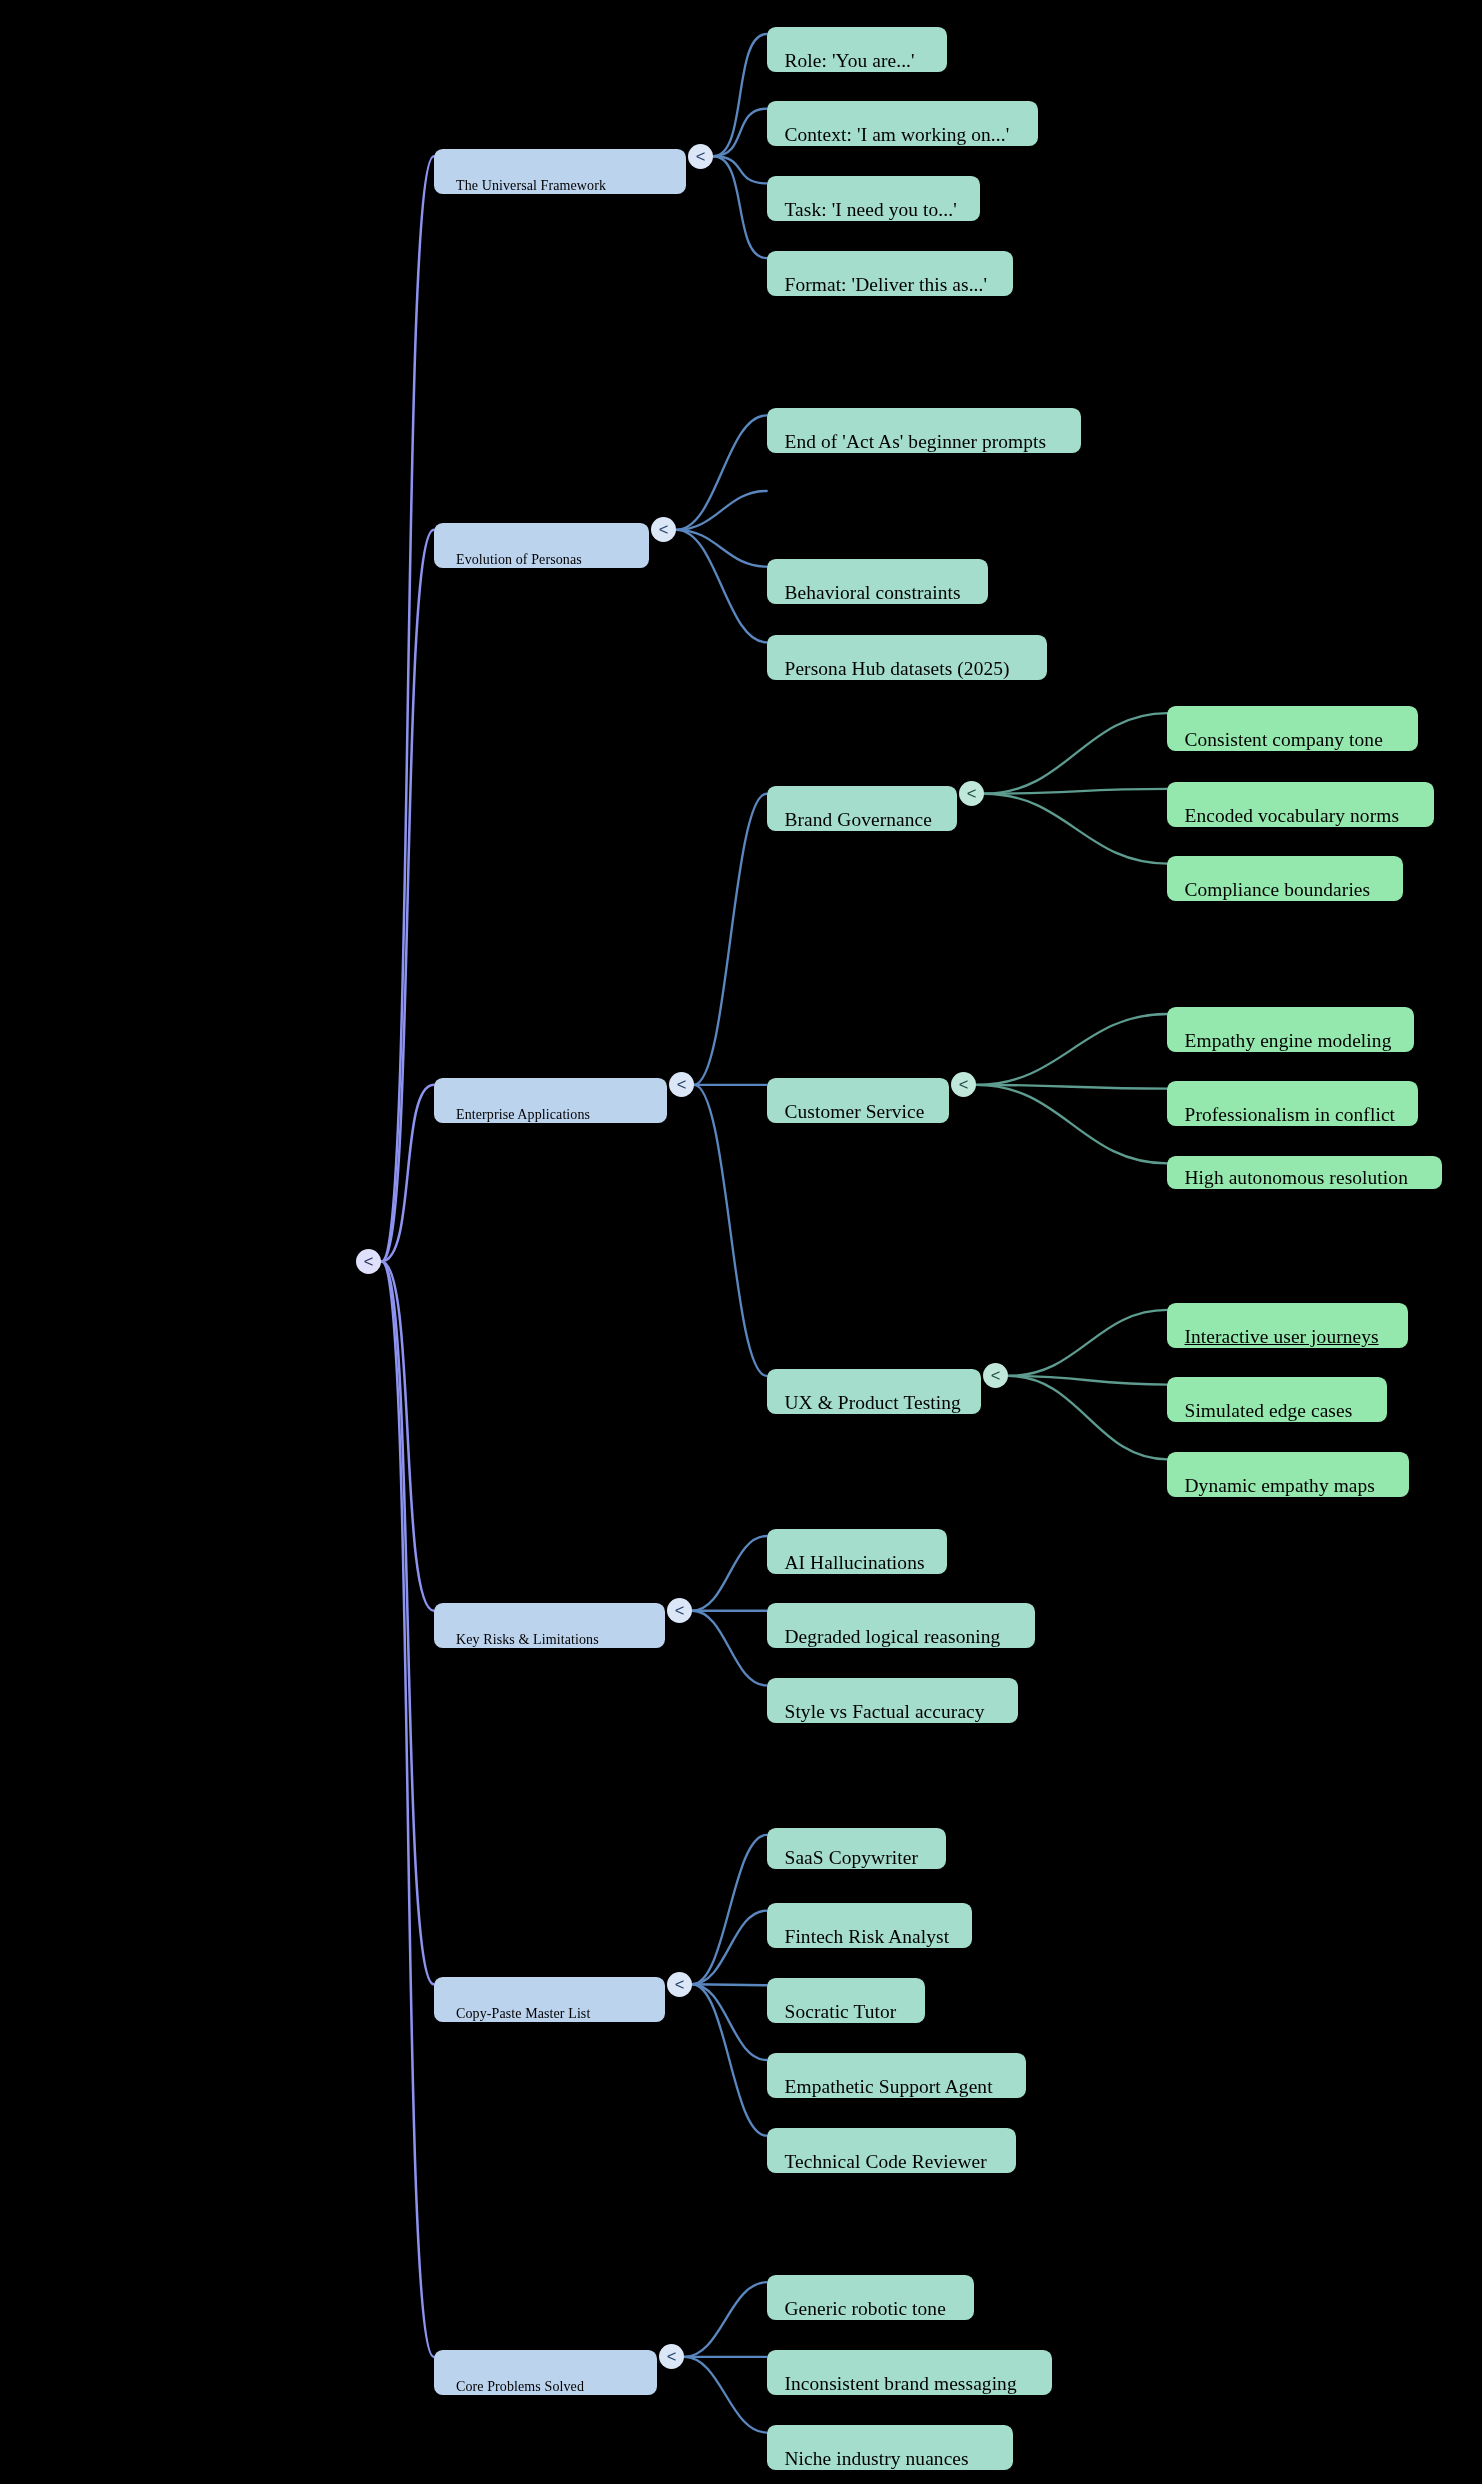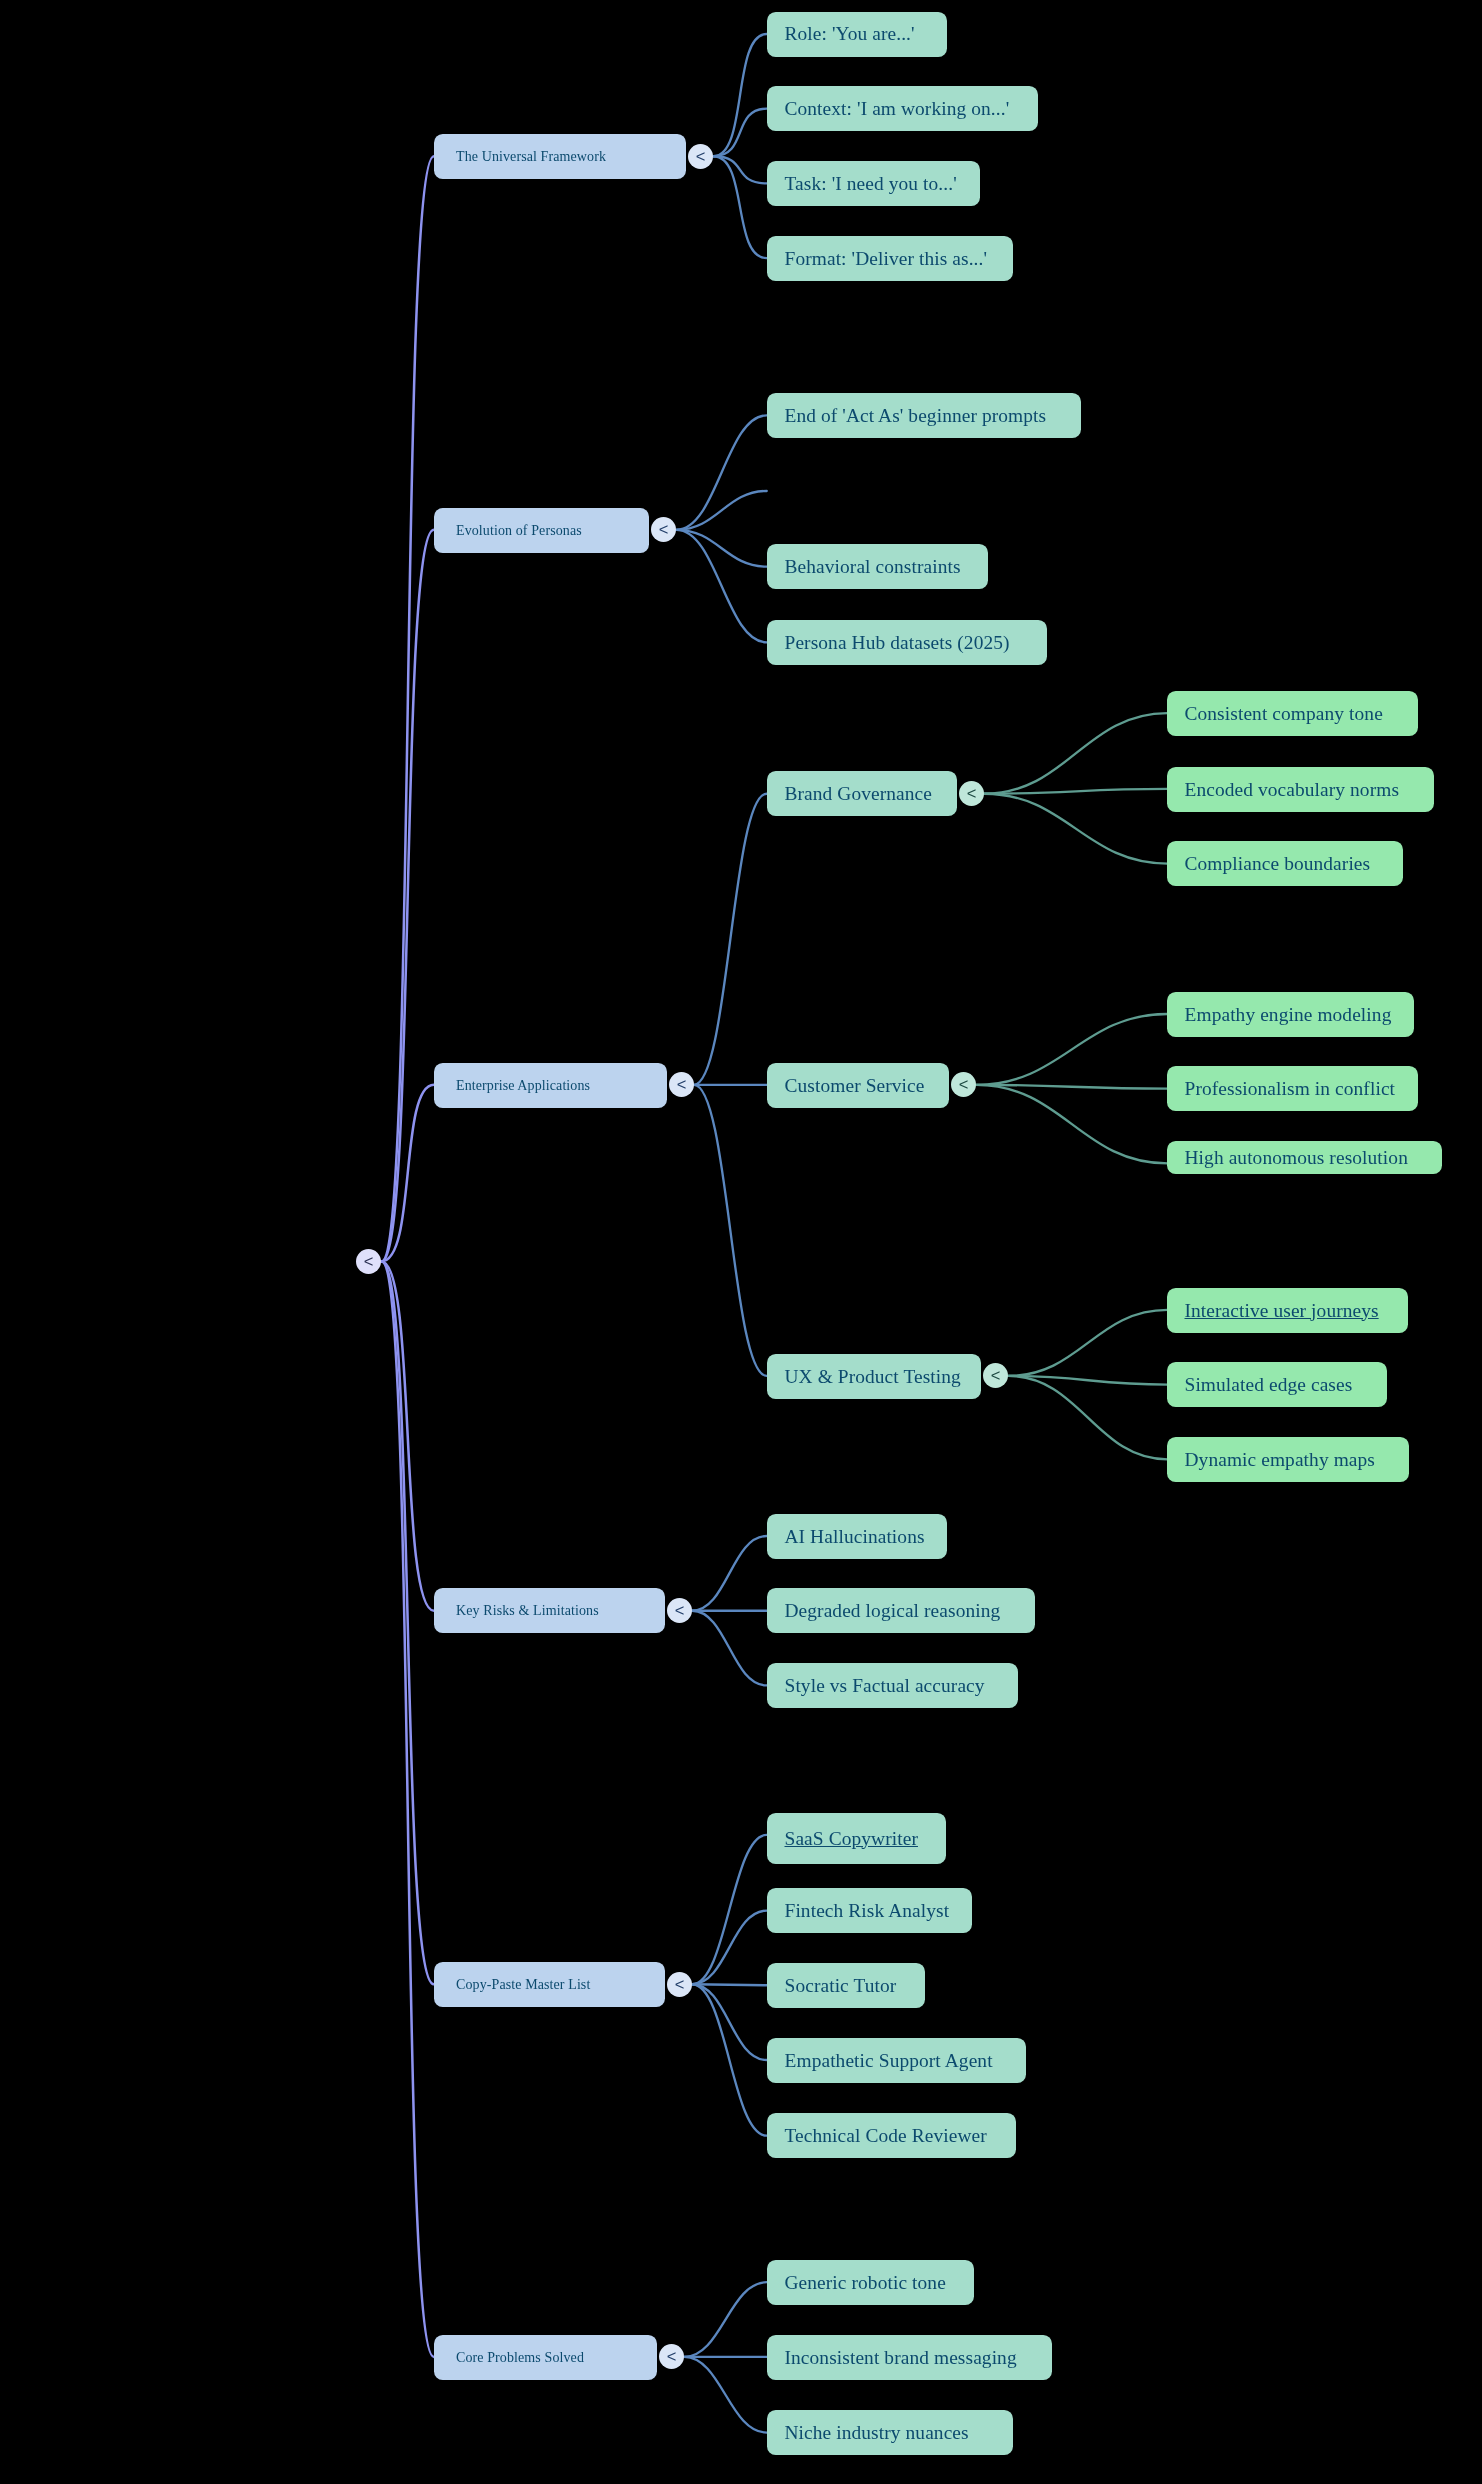--- a/index.html
+++ b/index.html
@@ -1,21 +1,21 @@
 <!DOCTYPE html>
 <html><head>
 <meta charset="utf-8">
 <style>
   html,body{margin:0;padding:0;background:#000;}
   body{width:1483px;height:2484px;position:relative;overflow:hidden;
        font-family:"Liberation Serif","DejaVu Serif",serif;}
   #stage{position:absolute;inset:0;width:1483px;height:2484px;}
   #edges{position:absolute;inset:0;width:1483px;height:2484px;pointer-events:none;}
-  .node{position:absolute;box-sizing:border-box;display:flex;align-items:center;
-        border-radius:8.7px;white-space:nowrap;color:#0c4a6e;letter-spacing:0.1px;}
+  .node{position:absolute;box-sizing:border-box;display:flex;align-items:flex-end;
+        border-radius:8.7px;white-space:nowrap;color:#000000;letter-spacing:0.1px;margin-top:15px;}
   .node span{display:block;width:100%;}
   .n-root{background:#c7c9f5;font-size:19.4px;padding:0 21.3px;}
   .n-l1{background:#bcd3ee;font-size:14px;padding:0 22px;}
   .n-l2-leaf{background:#a4ddcb;font-size:19.4px;padding:0 17.5px;}
   .n-l2-branch{background:#a4ddcb;font-size:19.4px;padding:0 17.5px;}
   .n-l3{background:#95e8ad;font-size:19.4px;padding:0 17.5px;}
   .collapser{position:absolute;width:25px;height:25px;border-radius:50%;
      display:flex;align-items:center;justify-content:center;
      font-size:16.5px;line-height:1;font-family:"Liberation Sans",sans-serif;}
   .c-root{background:#dfe0fb;color:#2b3153;}
@@ -139,21 +139,21 @@
     </div>
     <div class="node n-l2-leaf" style="left: 767px; top: 1588px; width: 268px; height: 45px;">
       <span>Degraded logical reasoning</span>
     </div>
     <div class="node n-l2-leaf" style="left: 767px; top: 1663px; width: 251px; height: 45px;">
       <span>Style vs Factual accuracy</span>
     </div>
     <div class="node n-l1" style="left: 434px; top: 1962px; width: 231px; height: 45px;">
       <span>Copy-Paste Master List</span>
     </div>
-    <div class="node n-l2-leaf" style="left: 767px; top: 1813px; width: 179px; height: 51px; text-decoration: underline;">
+    <div class="node n-l2-leaf" style="left: 767px; top: 1813px; width: 179px; height: 41px;">
       <span>SaaS Copywriter</span>
     </div>
     <div class="node n-l2-leaf" style="left: 767px; top: 1888px; width: 205px; height: 45px;">
       <span>Fintech Risk Analyst</span>
     </div>
     <div class="node n-l2-leaf" style="left: 767px; top: 1963px; width: 158px; height: 45px;">
       <span>Socratic Tutor</span>
     </div>
     <div class="node n-l2-leaf" style="left: 767px; top: 2038px; width: 259px; height: 45px;">
       <span>Empathetic Support Agent</span>

